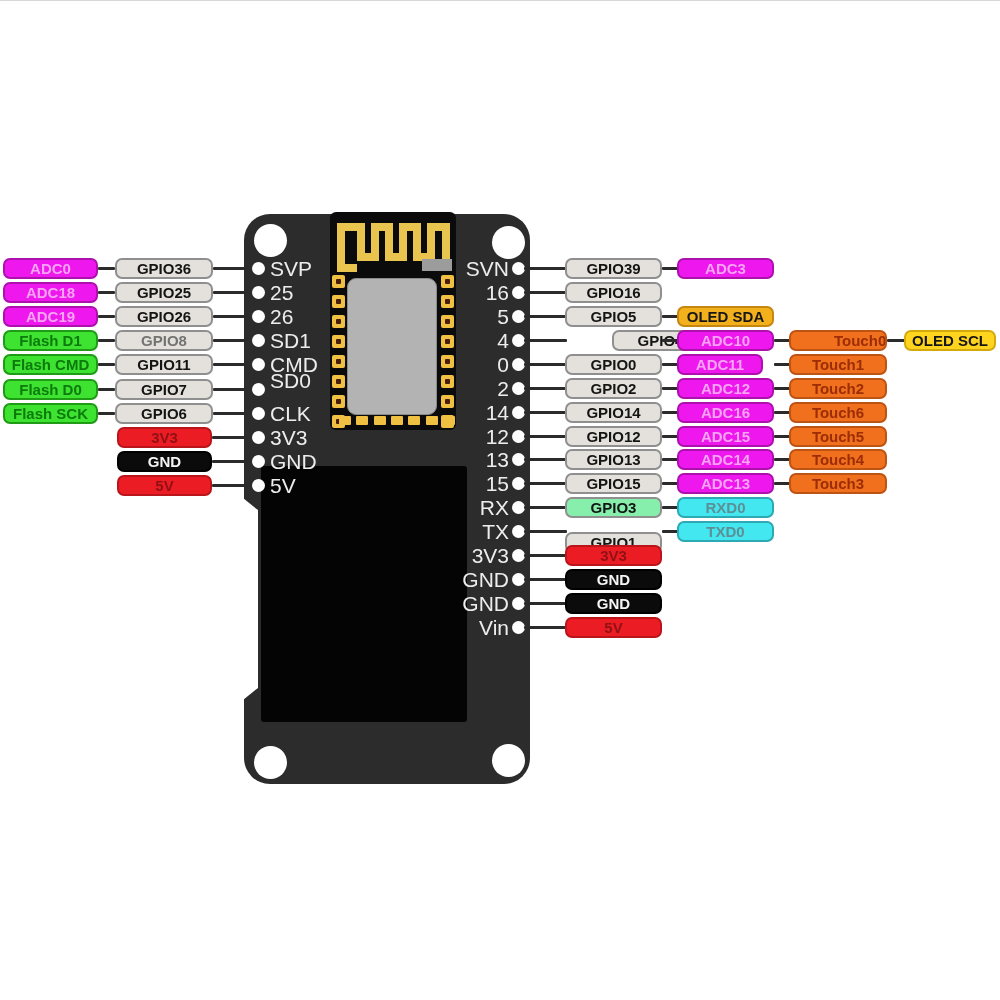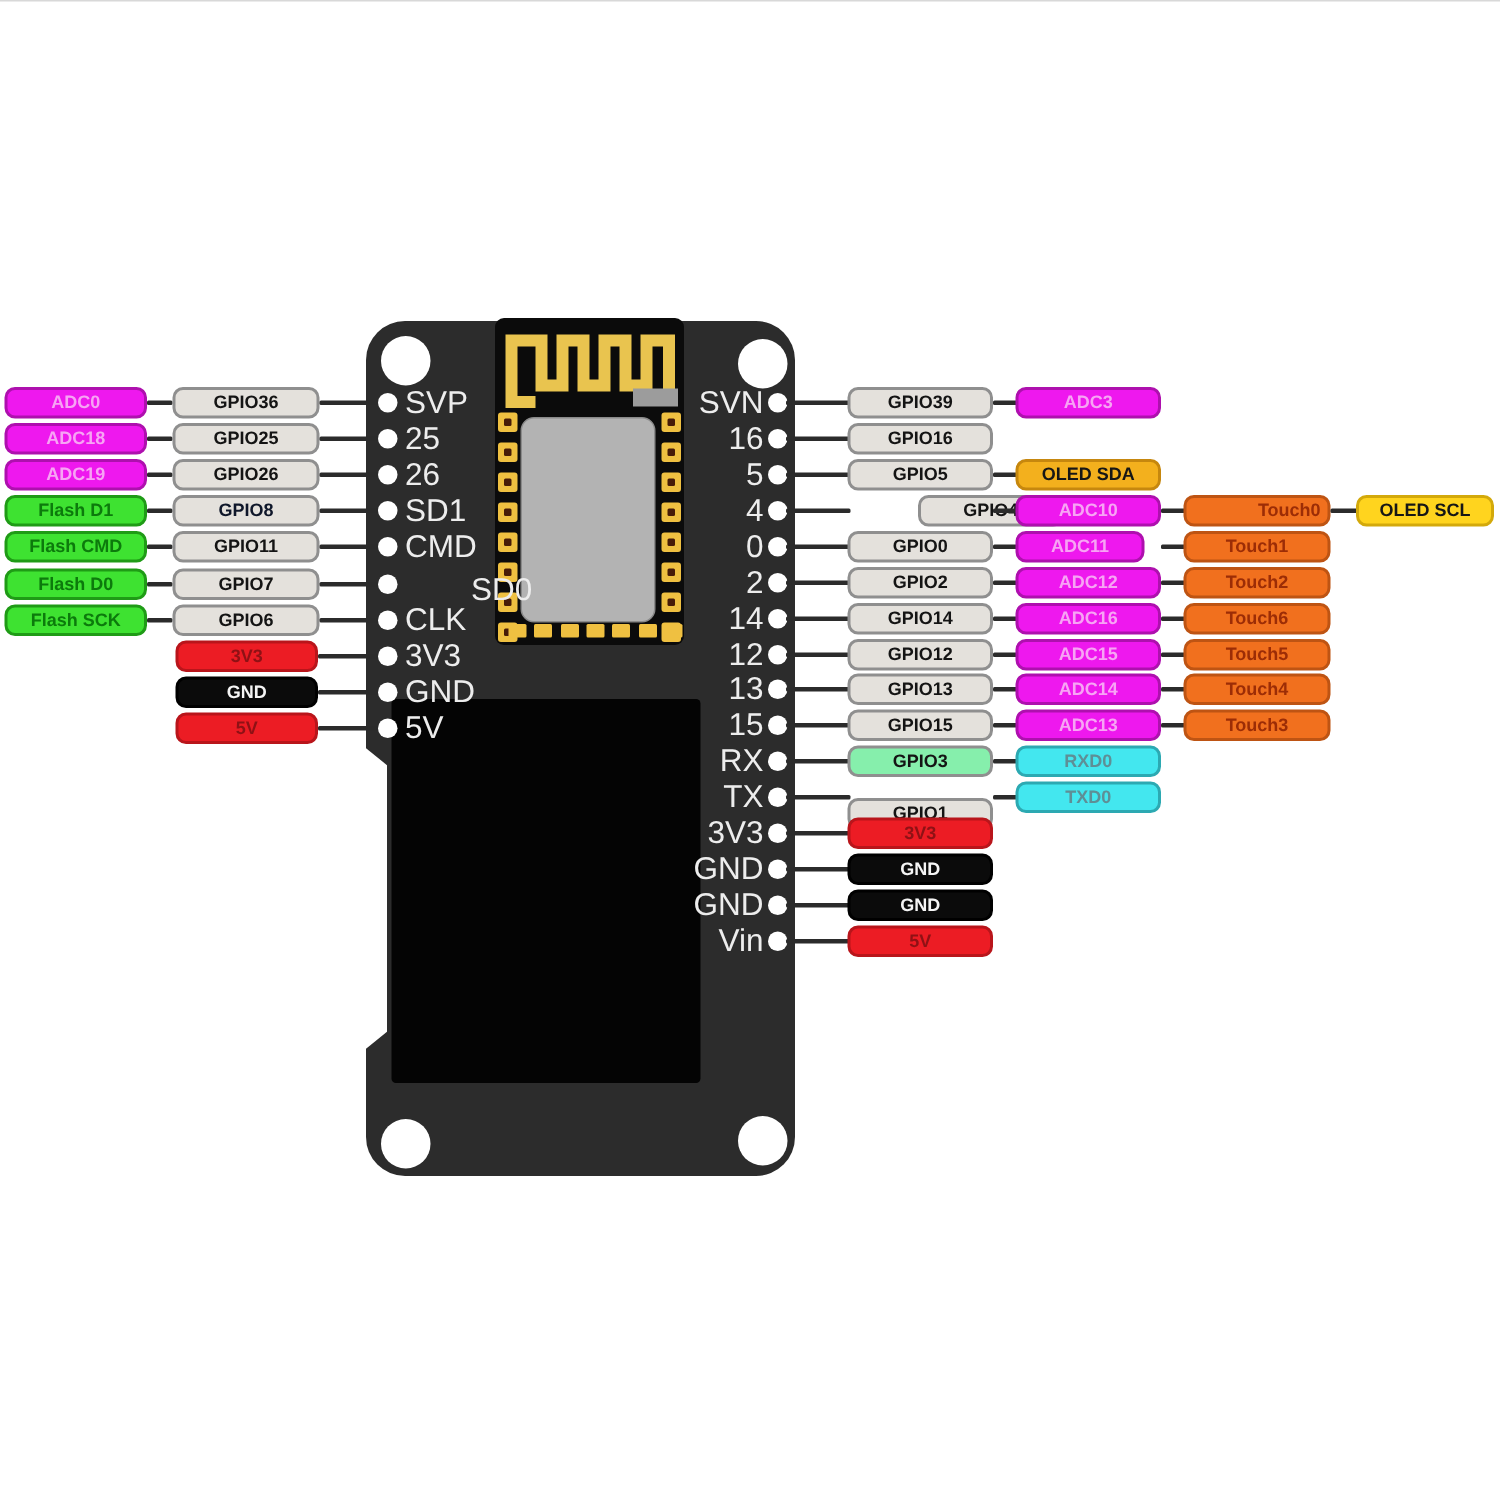--- a/index.html
+++ b/index.html
@@ -47,21 +47,21 @@
   
   .pin-hole{
     position:absolute;width:13px;height:13px;border-radius:50%;background:#ffffff;
   }
   .pin-name{
     position:absolute;color:#ededed;font-size:21px;line-height:21px;white-space:nowrap;
   }
   .pin-name.right{text-align:right;}
   .label-box{
     position:absolute;height:21px;box-sizing:border-box;border-radius:7px;
-    border:2px solid #000;font-size:12px;font-weight:bold;line-height:17px;
+    border:2px solid #000;font-size:15px;font-weight:bold;line-height:17px;
     text-align:center;white-space:nowrap;overflow:hidden;
   }
   .wire{position:absolute;height:3px;background:#2b2b2b;border-radius:1px;}
 </style>
 </head>
 <body>
 
 <div id="stage">
 
   <div id="board">
@@ -157,38 +157,38 @@
       <div></div>
       <div class="label-box" style="left: 3px; top: 304.5px; width: 95px; background: rgb(238, 24, 238); border-color: rgb(174, 16, 174); color: rgb(247, 164, 244);">ADC19</div>
       <div class="wire" style="left: 98px; top: 313.5px; width: 17px; background: rgb(43, 43, 43);"></div>
       <div class="label-box" style="left: 115px; top: 304.5px; width: 98px; background: rgb(228, 225, 220); border-color: rgb(143, 143, 143); color: rgb(20, 20, 20);">GPIO26</div>
       <div class="wire" style="left: 213px; top: 313.5px; width: 40px; background: rgb(43, 43, 43);"></div>
       <div class="pin-hole" style="left: 251.5px; top: 308.5px; background: rgb(255, 255, 255);"></div>
       <div class="pin-name" style="left: 270px; top: 304.5px;">26</div>
       <div></div>
       <div class="label-box" style="left: 3px; top: 328.5px; width: 95px; background: rgb(62, 226, 49); border-color: rgb(31, 155, 22); color: rgb(12, 122, 12);">Flash D1</div>
       <div class="wire" style="left: 98px; top: 337.5px; width: 17px; background: rgb(43, 43, 43);"></div>
-      <div class="label-box" style="left: 115px; top: 328.5px; width: 98px; background: rgb(228, 225, 220); border-color: rgb(143, 143, 143); color: #0f172a;">GPIO8</div>
+      <div class="label-box" style="left: 115px; top: 328.5px; width: 98px; background: rgb(228, 225, 220); border-color: rgb(143, 143, 143); color: #737373;">GPIO8</div>
       <div class="wire" style="left: 213px; top: 337.5px; width: 40px; background: rgb(43, 43, 43);"></div>
       <div class="pin-hole" style="left: 251.5px; top: 332.5px; background: rgb(255, 255, 255);"></div>
       <div class="pin-name" style="left: 270px; top: 328.5px;">SD1</div>
       <div></div>
       <div class="label-box" style="left: 3px; top: 352.5px; width: 95px; background: rgb(62, 226, 49); border-color: rgb(31, 155, 22); color: rgb(12, 122, 12);">Flash CMD</div>
       <div class="wire" style="left: 98px; top: 361.5px; width: 17px; background: rgb(43, 43, 43);"></div>
       <div class="label-box" style="left: 115px; top: 352.5px; width: 98px; background: rgb(228, 225, 220); border-color: rgb(143, 143, 143); color: rgb(20, 20, 20);">GPIO11</div>
       <div class="wire" style="left: 213px; top: 361.5px; width: 40px; background: rgb(43, 43, 43);"></div>
       <div class="pin-hole" style="left: 251.5px; top: 356.5px; background: rgb(255, 255, 255);"></div>
       <div class="pin-name" style="left: 270px; top: 352.5px;">CMD</div>
       <div></div>
       <div class="label-box" style="left: 3px; top: 377.5px; width: 95px; background: rgb(62, 226, 49); border-color: rgb(31, 155, 22); color: rgb(12, 122, 12);">Flash D0</div>
       <div class="wire" style="left: 98px; top: 386.5px; width: 17px; background: rgb(43, 43, 43);"></div>
       <div class="label-box" style="left: 115px; top: 377.5px; width: 98px; background: rgb(228, 225, 220); border-color: rgb(143, 143, 143); color: rgb(20, 20, 20);">GPIO7</div>
       <div class="wire" style="left: 213px; top: 386.5px; width: 40px; background: rgb(43, 43, 43);"></div>
       <div class="pin-hole" style="left: 251.5px; top: 381.5px; background: rgb(255, 255, 255);"></div>
-      <div class="pin-name" style="left: 270px; top: 382px; margin-left: 44px;">SD0</div>
+      <div class="pin-name" style="left: 270px; top: 369px;">SD0</div>
       <div></div>
       <div class="label-box" style="left: 3px; top: 401.5px; width: 95px; background: rgb(62, 226, 49); border-color: rgb(31, 155, 22); color: rgb(12, 122, 12);">Flash SCK</div>
       <div class="wire" style="left: 98px; top: 410.5px; width: 17px; background: rgb(43, 43, 43);"></div>
       <div class="label-box" style="left: 115px; top: 401.5px; width: 98px; background: rgb(228, 225, 220); border-color: rgb(143, 143, 143); color: rgb(20, 20, 20);">GPIO6</div>
       <div class="wire" style="left: 213px; top: 410.5px; width: 40px; background: rgb(43, 43, 43);"></div>
       <div class="pin-hole" style="left: 251.5px; top: 405.5px; background: rgb(255, 255, 255);"></div>
       <div class="pin-name" style="left: 270px; top: 401.5px;">CLK</div>
       <div></div>
       <div class="label-box" style="left: 117px; top: 425.5px; width: 95px; background: rgb(236, 28, 36); border-color: rgb(185, 21, 27); color: rgb(143, 17, 21);">3V3</div>
       <div class="wire" style="left: 212px; top: 434.5px; width: 41px; background: rgb(43, 43, 43);"></div>

